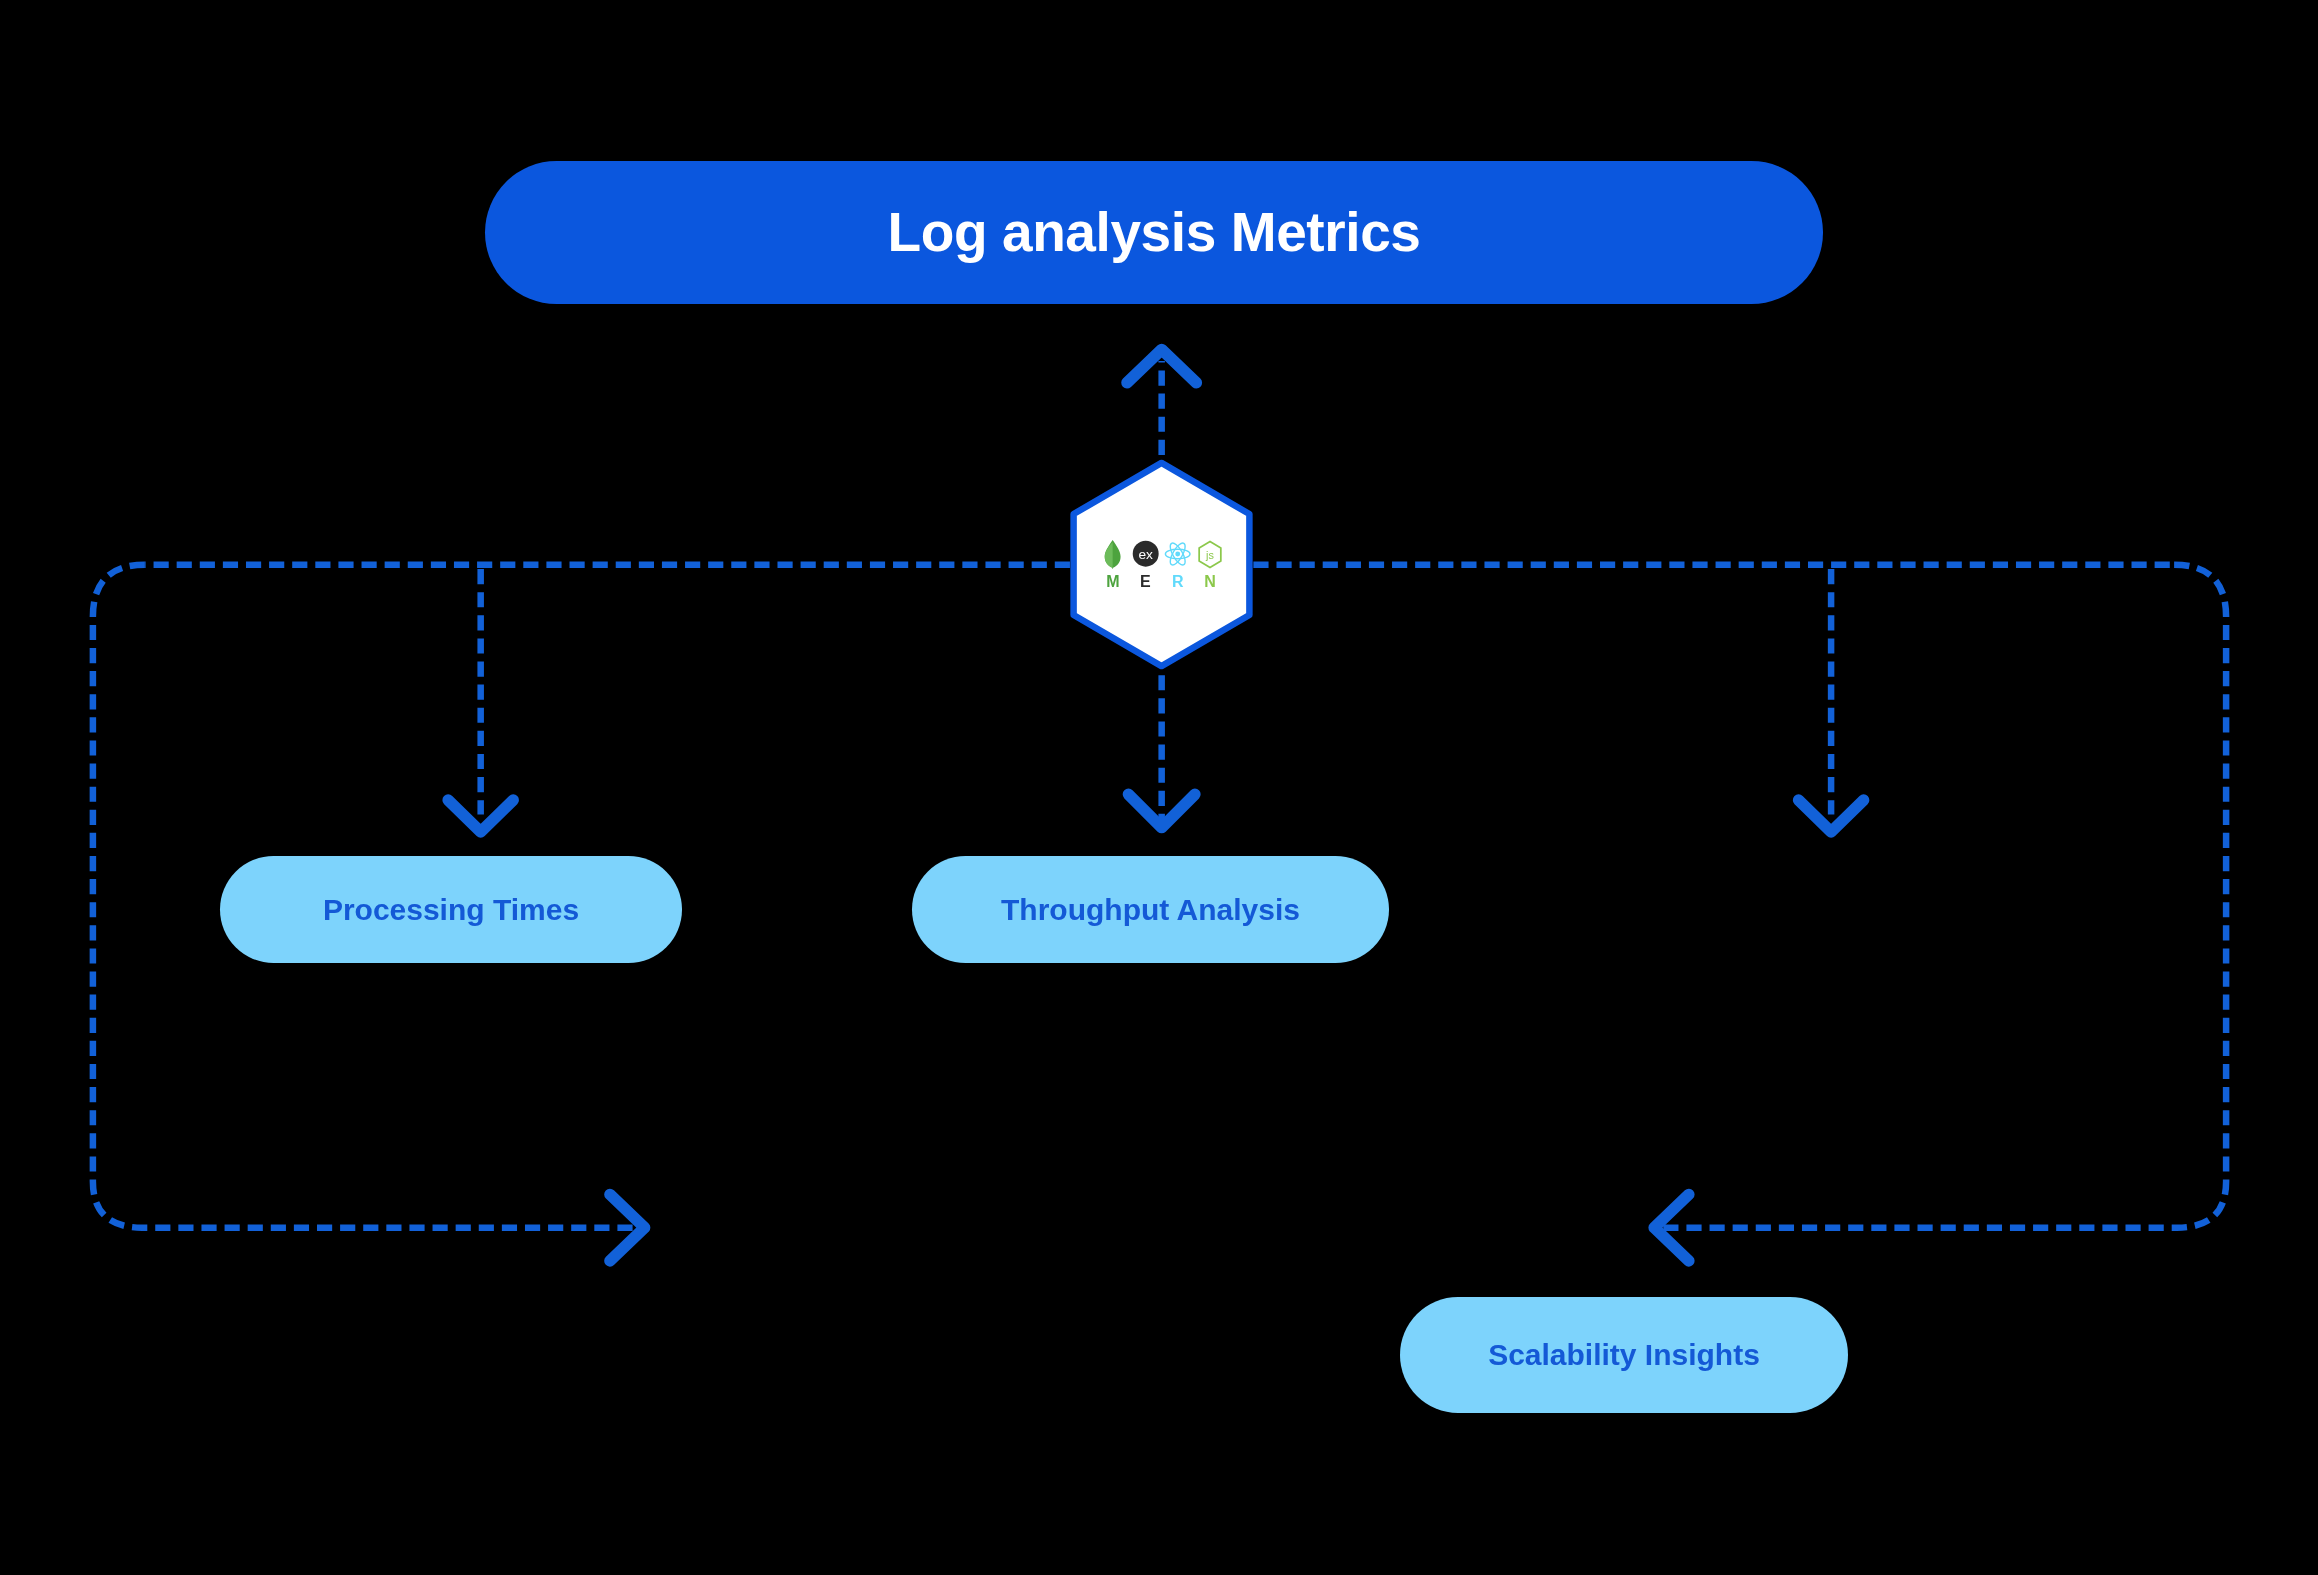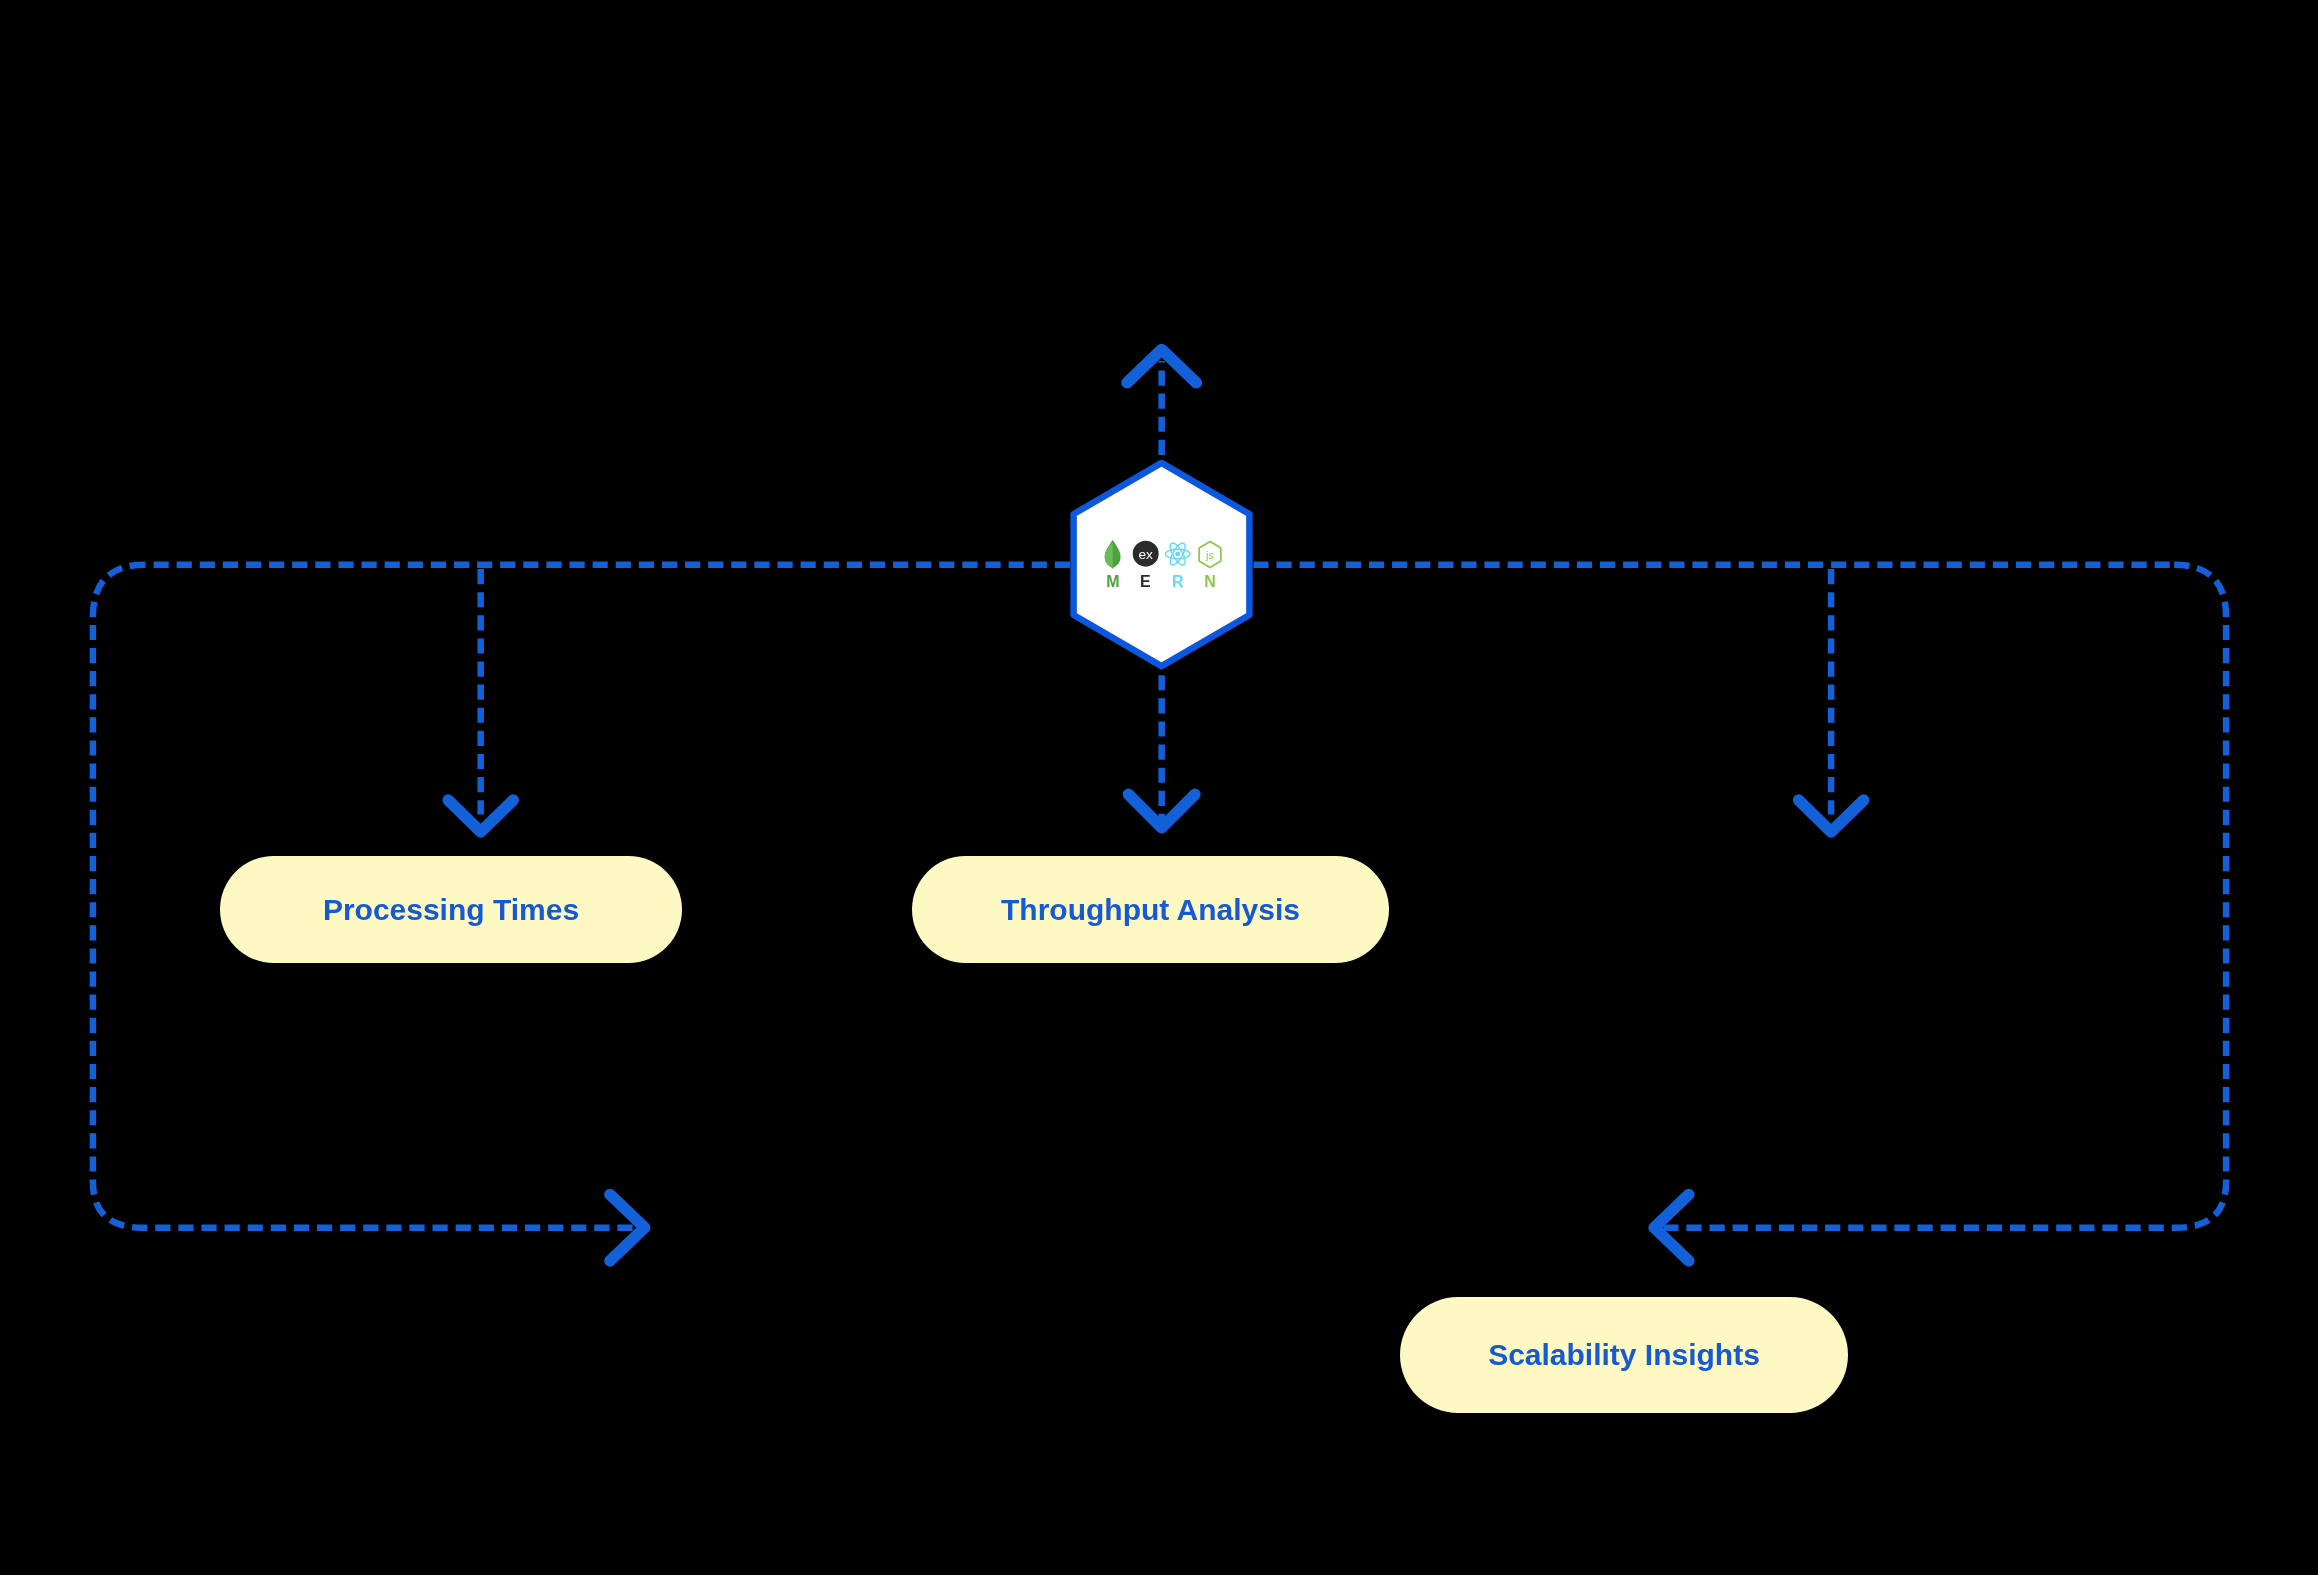--- a/index.html
+++ b/index.html
@@ -41,21 +41,21 @@
     color: #FFFFFF;
     font-size: 55px;
     font-weight: 700;
     letter-spacing: -0.4px;
     line-height: 1;
   }
 
   
   .node {
     position: absolute;
-    background: #fef9c3;
+    background: #7dd3fc;
     border-radius: 72px;
     display: flex;
     align-items: center;
     justify-content: center;
     box-sizing: border-box;
     padding: 0 19px;
   }
   .node-label {
     color: #1459D6;
     font-size: 30px;
@@ -155,20 +155,23 @@
       <polyline points="620,1108 665,1152 710,1108"></polyline>
 
       <polyline points="2490,1108 2535,1152 2580,1108"></polyline>
 
       <polyline points="844,1654 892,1700 844,1746"></polyline>
 
       <polyline points="2338,1654 2290,1700 2338,1746"></polyline>
     </g>
   </svg>
 
+  <div class="title-banner">
+    <div class="title-text">Log analysis Metrics</div>
+  </div>
 
   <div class="hex-wrap">
     <svg class="hex-svg" viewBox="0 0 254 292" xmlns="http://www.w3.org/2000/svg">
       <polygon points="127,5 249,76 249,216 127,287 5,216 5,76" fill="#FFFFFF" stroke="#0B57DE" stroke-width="9" stroke-linejoin="round"></polygon>
     </svg>
     <div class="hex-content">
       <div class="mern-icons">
 
         <span class="icon-cell">
           <svg width="17.3" height="29" viewBox="0 0 24 40" xmlns="http://www.w3.org/2000/svg">

